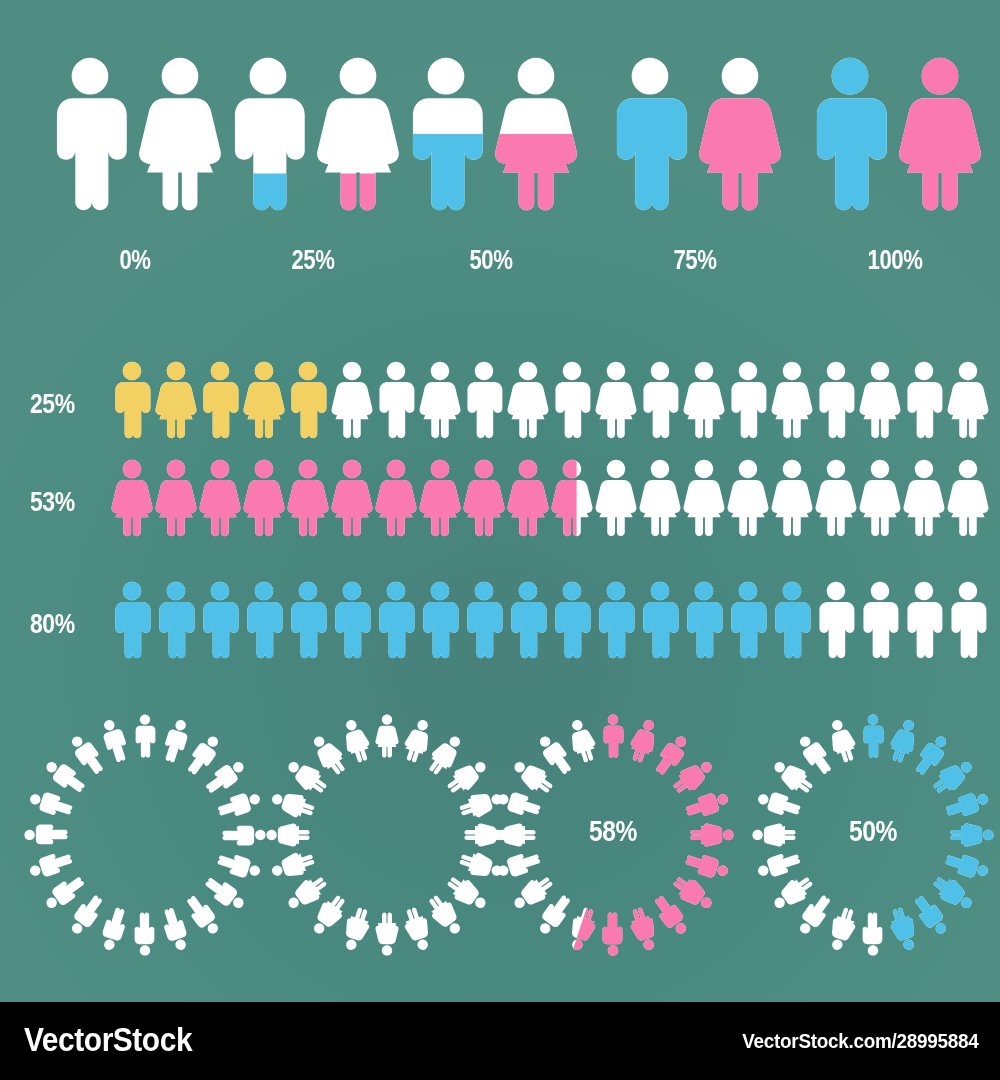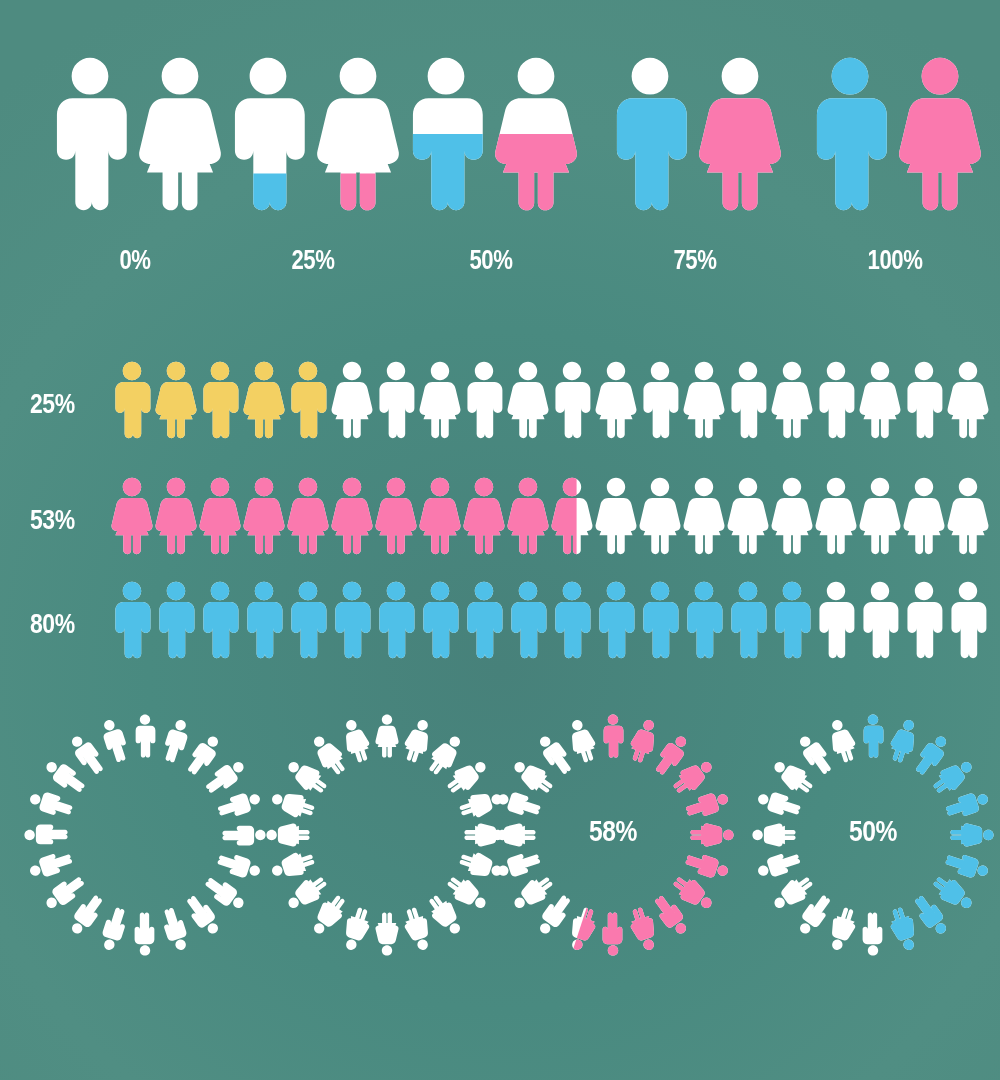--- a/index.html
+++ b/index.html
@@ -314,21 +314,21 @@
                 <path d="M50 3 C39 3 30 12 30 23 C30 34 39 43 50 43 C61 43 70 34 70 23 C70 12 61 3 50 3 Z M33 47 C24 47 18 53 16 62 L6 104 C4 111 8 117 14 118 C20 120 25 117 27 110 L36 73 L14 128 L31 128 L31 161 C31 165 35 169 40 169 C45 169 48 165 48 161 L48 128 L52 128 L52 161 C52 165 55 169 60 169 C65 169 69 165 69 161 L69 128 L86 128 L64 73 L73 110 C75 117 80 120 86 118 C92 117 96 111 94 104 L84 62 C82 53 76 47 67 47 Z" fill="#FFFFFF"></path>
               </svg></div>
             <div class="ri" style="left: 791px;"><svg width="46" height="80" viewBox="0 0 100 172">
                 <path d="M50 3 C39 3 30 12 30 23 C30 34 39 43 50 43 C61 43 70 34 70 23 C70 12 61 3 50 3 Z M31 47 C21 47 14 55 14 65 L14 104 C14 110 18 114 24 114 C30 114 34 110 34 104 L34 76 L34 160 C34 165 38 169 43 169 C48 169 52 165 52 160 L52 112 L52 160 C52 165 56 169 61 169 C66 169 70 165 70 160 L70 76 L70 104 C70 110 74 114 80 114 C86 114 90 110 90 104 L90 65 C90 55 83 47 73 47 Z" fill="#FFFFFF"></path>
               </svg></div>
             <div class="ri" style="left: 835px;"><svg width="46" height="80" viewBox="0 0 100 172">
                 <path d="M50 3 C39 3 30 12 30 23 C30 34 39 43 50 43 C61 43 70 34 70 23 C70 12 61 3 50 3 Z M33 47 C24 47 18 53 16 62 L6 104 C4 111 8 117 14 118 C20 120 25 117 27 110 L36 73 L14 128 L31 128 L31 161 C31 165 35 169 40 169 C45 169 48 165 48 161 L48 128 L52 128 L52 161 C52 165 55 169 60 169 C65 169 69 165 69 161 L69 128 L86 128 L64 73 L73 110 C75 117 80 120 86 118 C92 117 96 111 94 104 L84 62 C82 53 76 47 67 47 Z" fill="#FFFFFF"></path>
               </svg></div>
           </div>
         </div>
-        <div class="icon-row" style="top: 136px; text-decoration: underline;">
+        <div class="icon-row" style="top: 118px; text-decoration: underline;">
           <div class="row-label">53%</div>
           <div class="row-icons">
             <div class="ri" style="left: -1px;"><svg width="46" height="80" viewBox="0 0 100 172">
                 <path d="M50 3 C39 3 30 12 30 23 C30 34 39 43 50 43 C61 43 70 34 70 23 C70 12 61 3 50 3 Z M33 47 C24 47 18 53 16 62 L6 104 C4 111 8 117 14 118 C20 120 25 117 27 110 L36 73 L14 128 L31 128 L31 161 C31 165 35 169 40 169 C45 169 48 165 48 161 L48 128 L52 128 L52 161 C52 165 55 169 60 169 C65 169 69 165 69 161 L69 128 L86 128 L64 73 L73 110 C75 117 80 120 86 118 C92 117 96 111 94 104 L84 62 C82 53 76 47 67 47 Z" fill="#FFFFFF"></path>
                 <defs>
                   <clipPath id="clip30">
                     <rect x="0" y="0" width="100" height="172"></rect>
                   </clipPath>
                 </defs>
                 <path d="M50 3 C39 3 30 12 30 23 C30 34 39 43 50 43 C61 43 70 34 70 23 C70 12 61 3 50 3 Z M33 47 C24 47 18 53 16 62 L6 104 C4 111 8 117 14 118 C20 120 25 117 27 110 L36 73 L14 128 L31 128 L31 161 C31 165 35 169 40 169 C45 169 48 165 48 161 L48 128 L52 128 L52 161 C52 165 55 169 60 169 C65 169 69 165 69 161 L69 128 L86 128 L64 73 L73 110 C75 117 80 120 86 118 C92 117 96 111 94 104 L84 62 C82 53 76 47 67 47 Z" fill="#FA79AE" clip-path="url(#clip30)"></path>
@@ -1163,14 +1163,18 @@
                 <path d="M50 3 C39 3 30 12 30 23 C30 34 39 43 50 43 C61 43 70 34 70 23 C70 12 61 3 50 3 Z M33 47 C24 47 18 53 16 62 L6 104 C4 111 8 117 14 118 C20 120 25 117 27 110 L36 73 L14 128 L31 128 L31 161 C31 165 35 169 40 169 C45 169 48 165 48 161 L48 128 L52 128 L52 161 C52 165 55 169 60 169 C65 169 69 165 69 161 L69 128 L86 128 L64 73 L73 110 C75 117 80 120 86 118 C92 117 96 111 94 104 L84 62 C82 53 76 47 67 47 Z" fill="#FFFFFF"></path>
               </svg>
             </div>
           </div>
           <div class="circle-center-label">50%</div>
         </div>
       </div>
 
   </div>
 
+  <div id="watermark-bar">
+    <div id="wm-brand">VectorStock</div>
+    <div id="wm-url">VectorStock.com/28995884</div>
+  </div>
 
 </div>
 
 </body></html>

